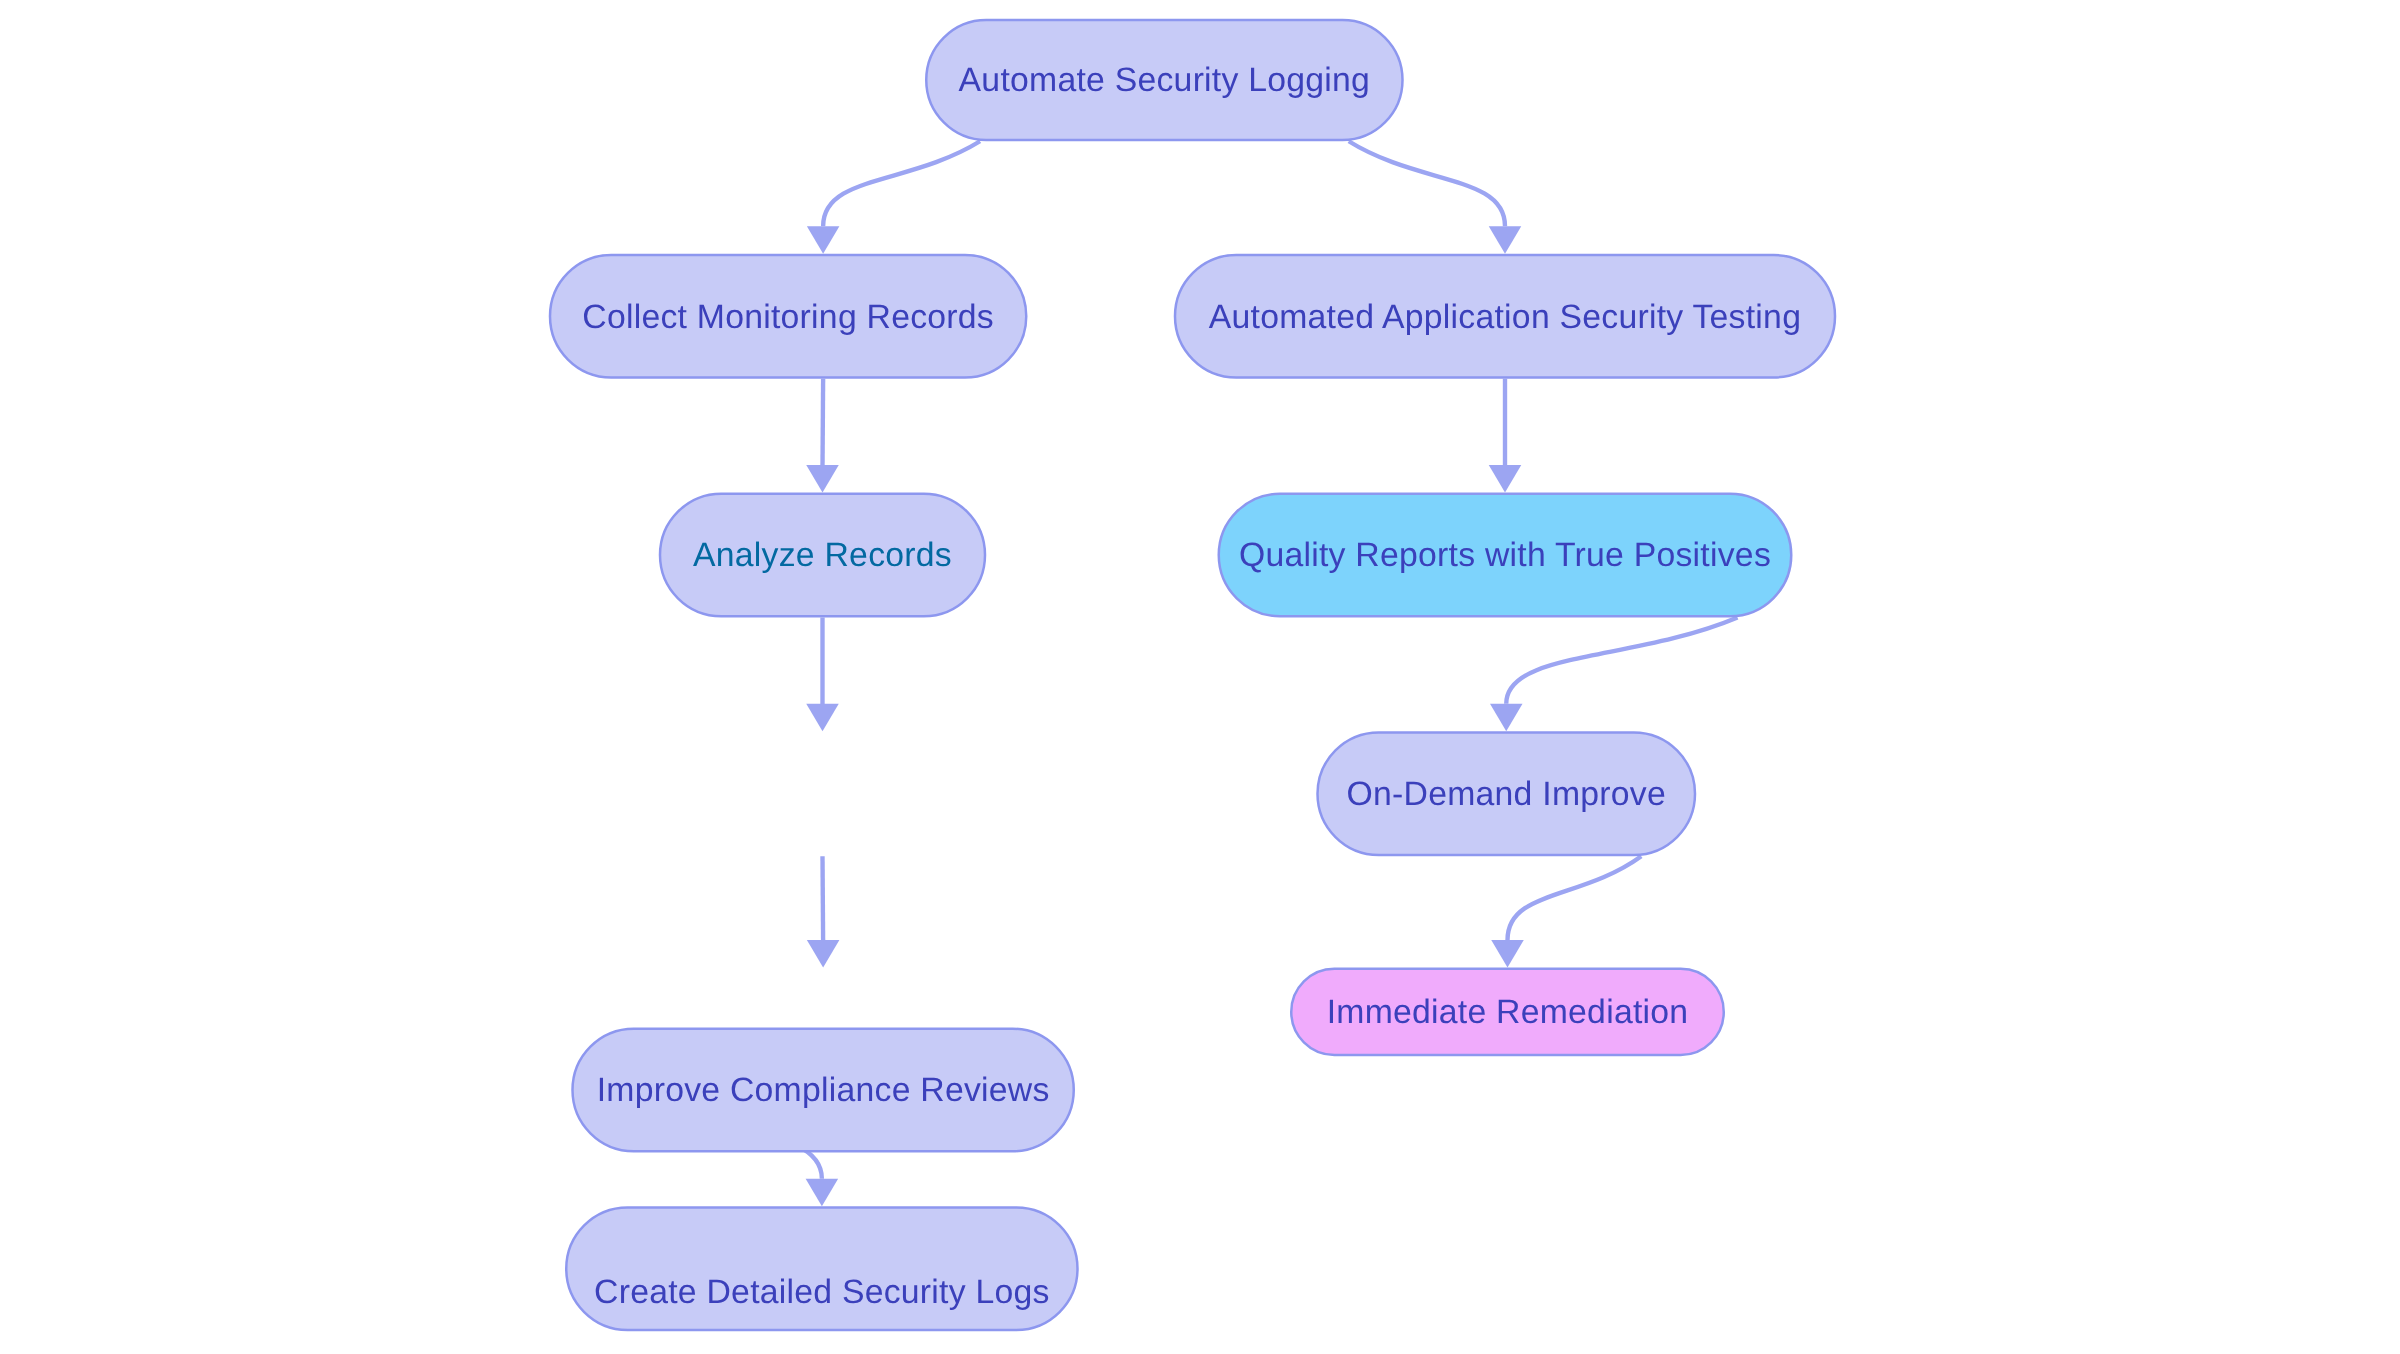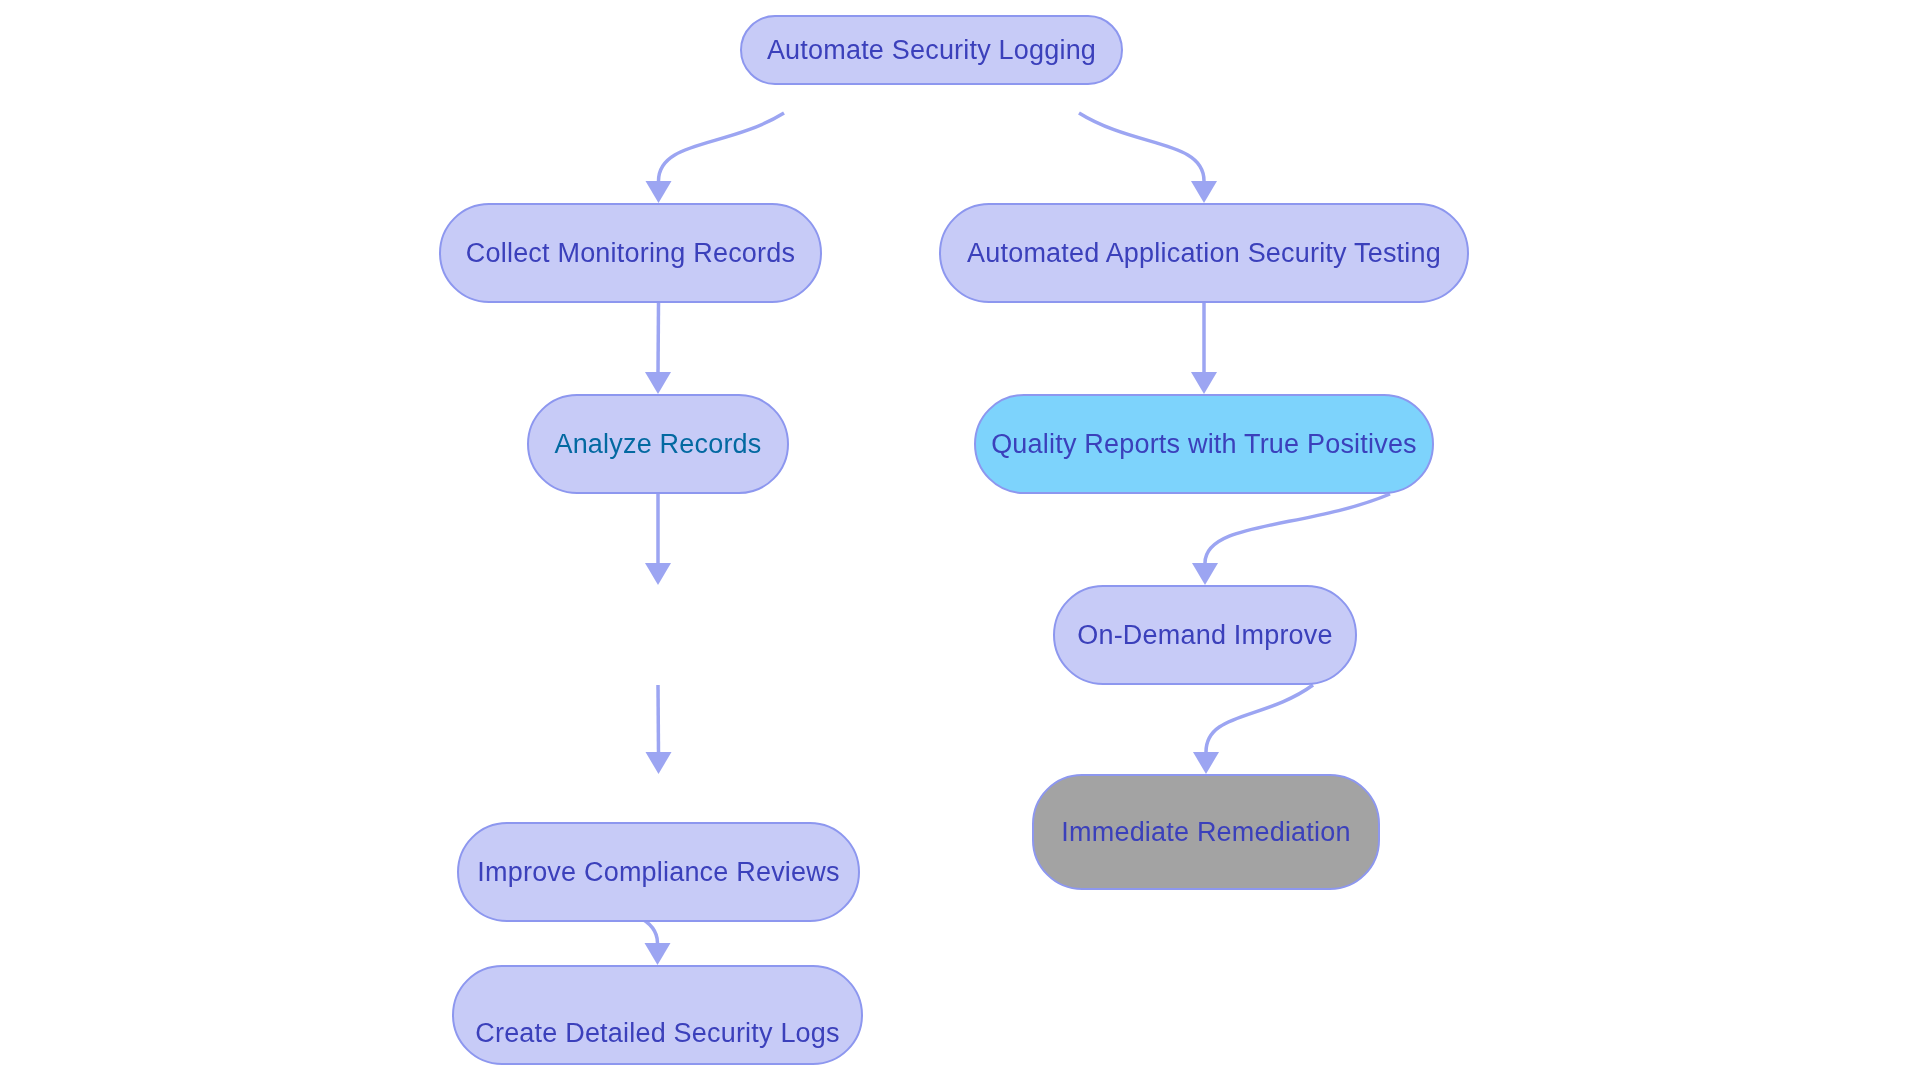--- a/index.html
+++ b/index.html
@@ -56,40 +56,40 @@
       <polygon points="658.5,774 645.5,752 671.5,752" fill="#9ca5f2"></polygon>
       <path d="M 501 874 C 571.425 909 657.5 901 657.5 943" fill="none" stroke="#9ca5f2" stroke-width="3.5"></path>
       <polygon points="657.5,965 644.5,943 670.5,943" fill="#9ca5f2"></polygon>
       <path d="M 1204 303 L 1204 374" fill="none" stroke="#9ca5f2" stroke-width="3.5"></path>
       <polygon points="1204,394 1191,372 1217,372" fill="#9ca5f2"></polygon>
       <path d="M 1390 494 C 1306.75 529 1205 521 1205 563" fill="none" stroke="#9ca5f2" stroke-width="3.5"></path>
       <polygon points="1205,585 1192,563 1218,563" fill="#9ca5f2"></polygon>
       <path d="M 1313 685 C 1264.85 720 1206 712 1206 752" fill="none" stroke="#9ca5f2" stroke-width="3.5"></path>
       <polygon points="1206,774 1193,752 1219,752" fill="#9ca5f2"></polygon>
     </svg>
-<div class="node" style="left: 740px; top: 15px; width: 383px; height: 70px; background: rgb(199, 203, 247); border: 2px solid rgb(141, 151, 239); border-radius: 50px;">
+<div class="node" style="left: 740px; top: 15px; width: 383px; height: 98px; background: rgb(199, 203, 247); border: 2px solid rgb(141, 151, 239); border-radius: 50px;">
     <span class="node-label" style="color: rgb(59, 64, 187);">Automate Security Logging</span>
   </div>
     <div class="node" style="left: 439px; top: 203px; width: 383px; height: 100px; background: rgb(199, 203, 247); border: 2px solid rgb(141, 151, 239); border-radius: 50px;">
     <span class="node-label" style="color: rgb(59, 64, 187);">Collect Monitoring Records</span>
   </div>
     <div class="node" style="left: 939px; top: 203px; width: 530px; height: 100px; background: rgb(199, 203, 247); border: 2px solid rgb(141, 151, 239); border-radius: 50px;">
     <span class="node-label" style="color: rgb(59, 64, 187);">Automated Application Security Testing</span>
   </div>
     <div class="node" style="left: 527px; top: 394px; width: 262px; height: 100px; background: rgb(199, 203, 247); border: 2px solid rgb(141, 151, 239); border-radius: 50px;">
     <span class="node-label" style="color: #0369a1;">Analyze Records</span>
   </div>
     <div class="node" style="left: 974px; top: 394px; width: 460px; height: 100px; background: #7dd3fc; border: 2px solid rgb(141, 151, 239); border-radius: 50px;">
     <span class="node-label" style="color: rgb(59, 64, 187);">Quality Reports with True Positives</span>
   </div>
     <div class="node" style="left: 1053px; top: 585px; width: 304px; height: 100px; background: rgb(199, 203, 247); border: 2px solid rgb(141, 151, 239); border-radius: 50px;">
     <span class="node-label" style="color: rgb(59, 64, 187);">On-Demand Improve</span>
   </div>
     <div class="node" style="left: 457px; top: 774px; width: 403px; height: 100px; background: rgb(199, 203, 247); border: 2px solid rgb(141, 151, 239); border-radius: 50px; margin-top: 48px;">
     <span class="node-label" style="color: rgb(59, 64, 187);">Improve Compliance Reviews</span>
   </div>
-    <div class="node" style="left: 1032px; top: 774px; width: 348px; height: 116px; background: #a3a3a3; border: 2px solid rgb(141, 151, 239); border-radius: 50px; justify-content: center;">
+    <div class="node" style="left: 1032px; top: 774px; width: 348px; height: 71px; background: #f0abfc; border: 2px solid rgb(141, 151, 239); border-radius: 50px; justify-content: center;">
     <span class="node-label" style="color: rgb(59, 64, 187);">Immediate Remediation</span>
   </div>
     <div class="node" style="left: 452px; top: 965px; width: 411px; height: 100px; background: rgb(199, 203, 247); border: 2px solid rgb(141, 151, 239); border-radius: 50px;">
     <span class="node-label" style="color: rgb(59, 64, 187); margin-top: 36px;">Create Detailed Security Logs</span>
   </div>
   </div>
 
 </body></html>

